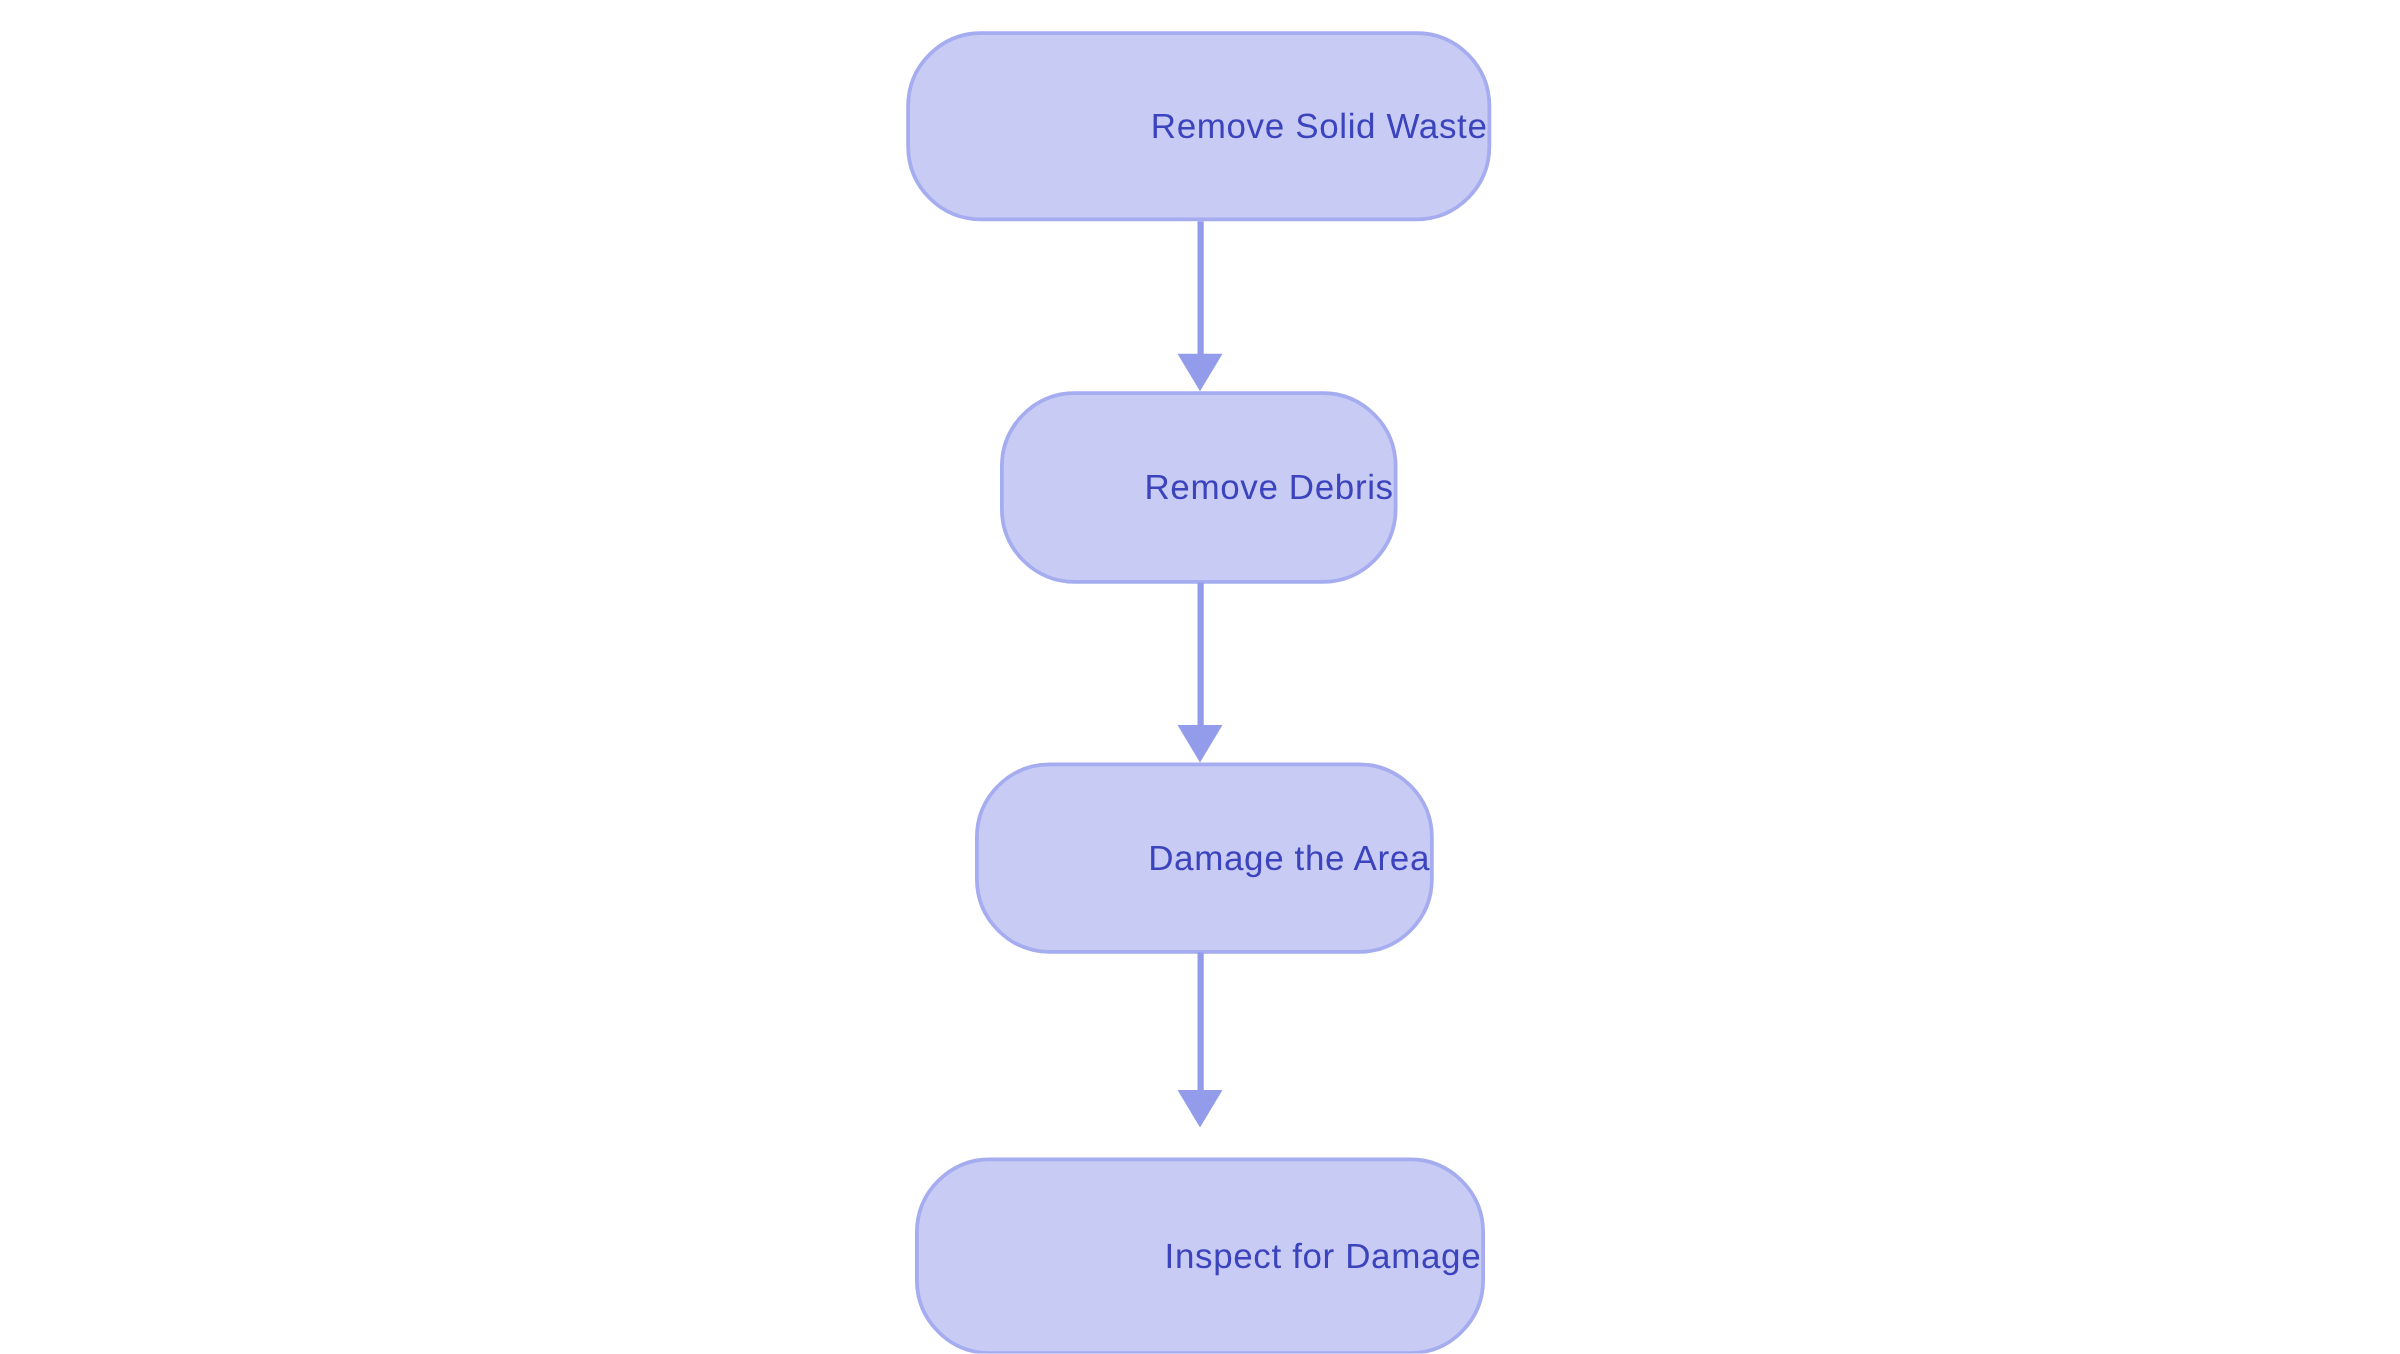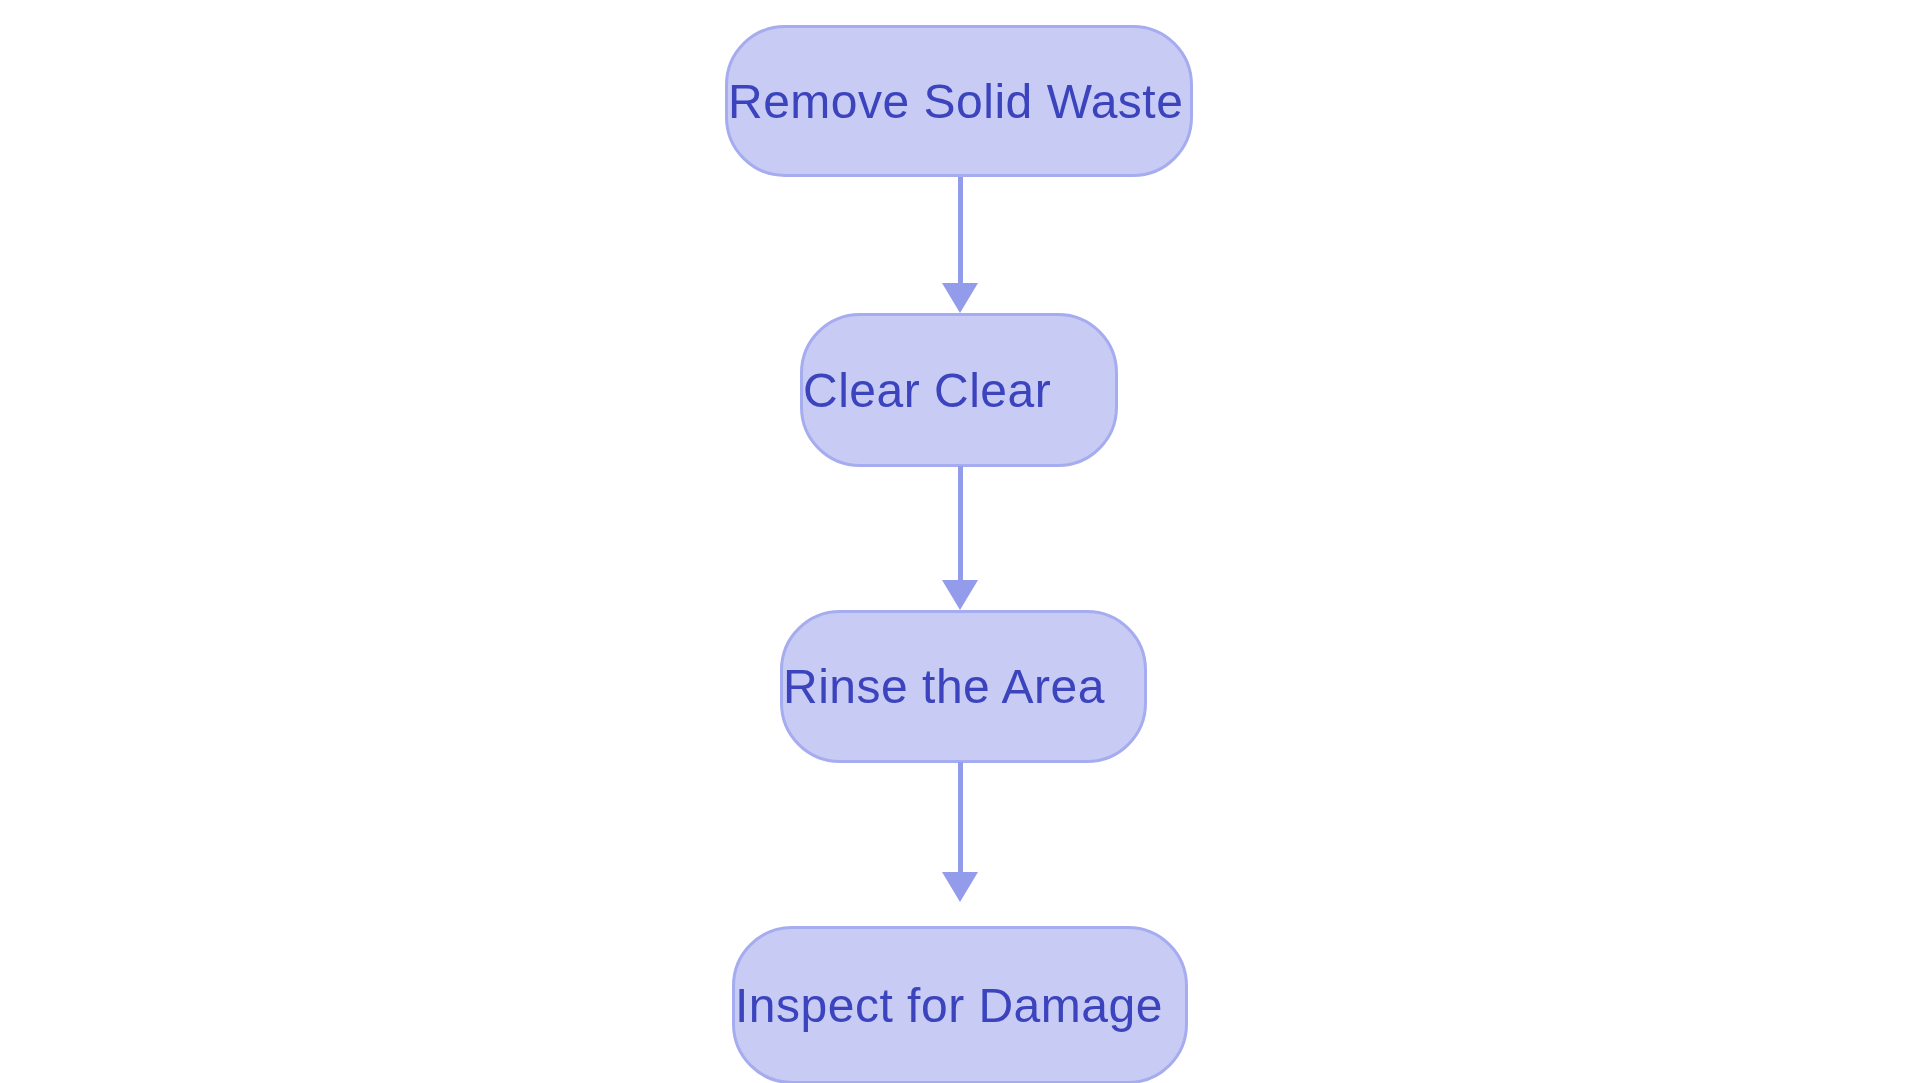--- a/index.html
+++ b/index.html
@@ -13,26 +13,26 @@
     height: 1083px;
     background: var(--canvas-bg, #ffffff);
     font-family: "Liberation Sans", sans-serif;
     overflow: hidden;
   }
   .node {
     position: absolute;
     box-sizing: border-box;
     display: flex;
     align-items: center;
-    justify-content: flex-start;
+    justify-content: flex-end;
     background: var(--node-fill, #c8cbf4);
     border: 3px solid var(--node-border, #a5acef);
     border-radius: 60px;
     color: var(--node-text, #3b43bd);
-    font-size: 48px;
+    font-size: 28px;
     font-weight: 400;
     letter-spacing: 0.5px;
     text-align: center;
     white-space: nowrap;
   }
   .node-1 { left: 725px; top: 25px;  width: 468px; height: 152px; }
   .node-2 { left: 800px; top: 313px; width: 318px; height: 154px; }
   .node-3 { left: 780px; top: 610px; width: 367px; height: 153px; }
   .node-4 { left: 732px; top: 902px; width: 456px; height: 158px; margin-top: 24px; }
 
@@ -70,30 +70,30 @@
   <div class="node node-1">
     <span class="node-label">Remove Solid Waste</span>
   </div>
 
   <div class="arrow arrow-1">
     <div class="arrow-line"></div>
     <div class="arrow-head"></div>
   </div>
 
   <div class="node node-2">
-    <span class="node-label">Clear Clear</span>
+    <span class="node-label">Remove Debris</span>
   </div>
 
   <div class="arrow arrow-2">
     <div class="arrow-line"></div>
     <div class="arrow-head"></div>
   </div>
 
   <div class="node node-3">
-    <span class="node-label">Rinse the Area</span>
+    <span class="node-label">Damage the Area</span>
   </div>
 
   <div class="arrow arrow-3">
     <div class="arrow-line"></div>
     <div class="arrow-head"></div>
   </div>
 
   <div class="node node-4">
     <span class="node-label">Inspect for Damage</span>
   </div>

